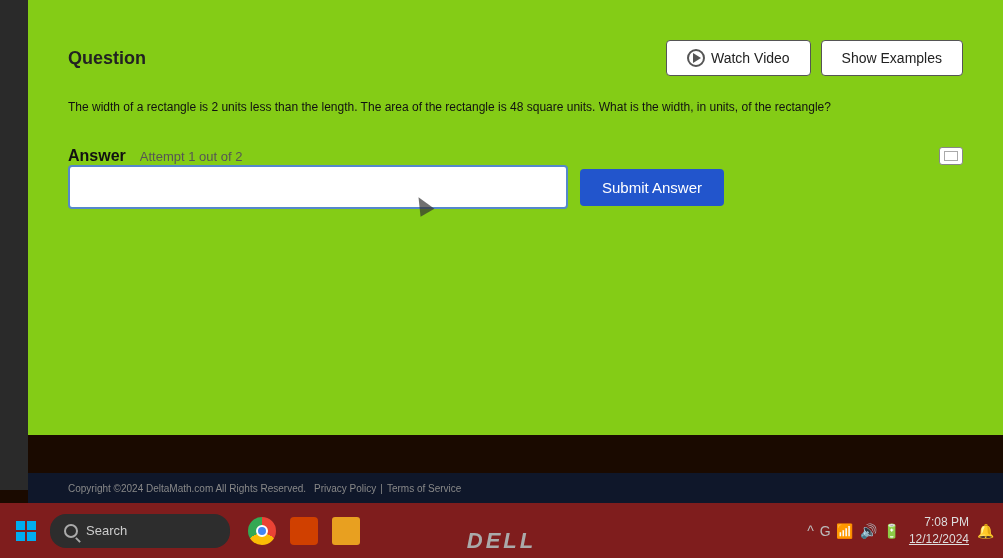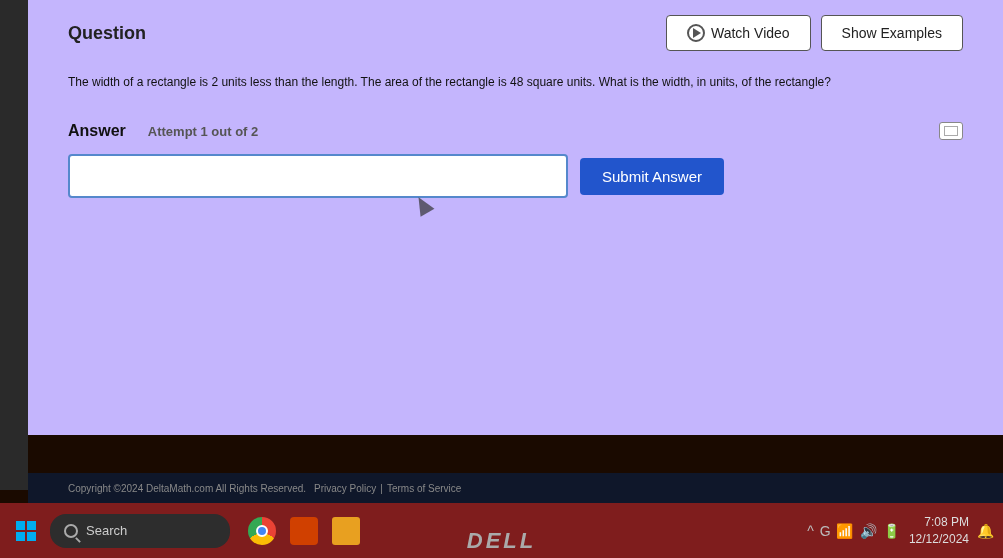--- a/index.html
+++ b/index.html
@@ -23,22 +23,22 @@
       background: #2a2a2a;
     }
 
     
     .content-area {
       position: absolute;
       left: 28px;
       top: 0;
       width: 975px;
       height: 435px;
-      background: #c4b5fd;
-      padding: 15px 40px;
+      background: #84cc16;
+      padding: 40px 40px;
     }
 
     
     .header-row {
       display: flex;
       align-items: center;
       justify-content: space-between;
       margin-bottom: 22px;
     }
 
@@ -105,34 +105,32 @@
     }
 
     
     .answer-section {
       margin-top: 10px;
     }
 
     .answer-header {
       display: flex;
       align-items: center;
-      gap: 22px;
-      margin-bottom: 14px;
+      gap: 14px;
     }
 
     .answer-label {
       font-size: 16px;
       font-weight: bold;
       color: #111;
     }
 
     .attempt-text {
       font-size: 13px;
       color: #555;
-      font-weight: bold;
     }
 
     .expand-icon {
       margin-left: auto;
       width: 24px;
       height: 18px;
       border: 1.5px solid #888;
       border-radius: 3px;
       background: #fff;
       display: flex;
@@ -346,20 +344,21 @@
     }
 
     .clock-time {
       font-size: 12px;
       color: #ddd;
     }
 
     .clock-date {
       font-size: 12px;
       color: #ddd;
+      text-decoration: underline;
     }
 
     .notification-bell {
       width: 18px;
       height: 18px;
       display: flex;
       align-items: center;
       justify-content: center;
     }
 

